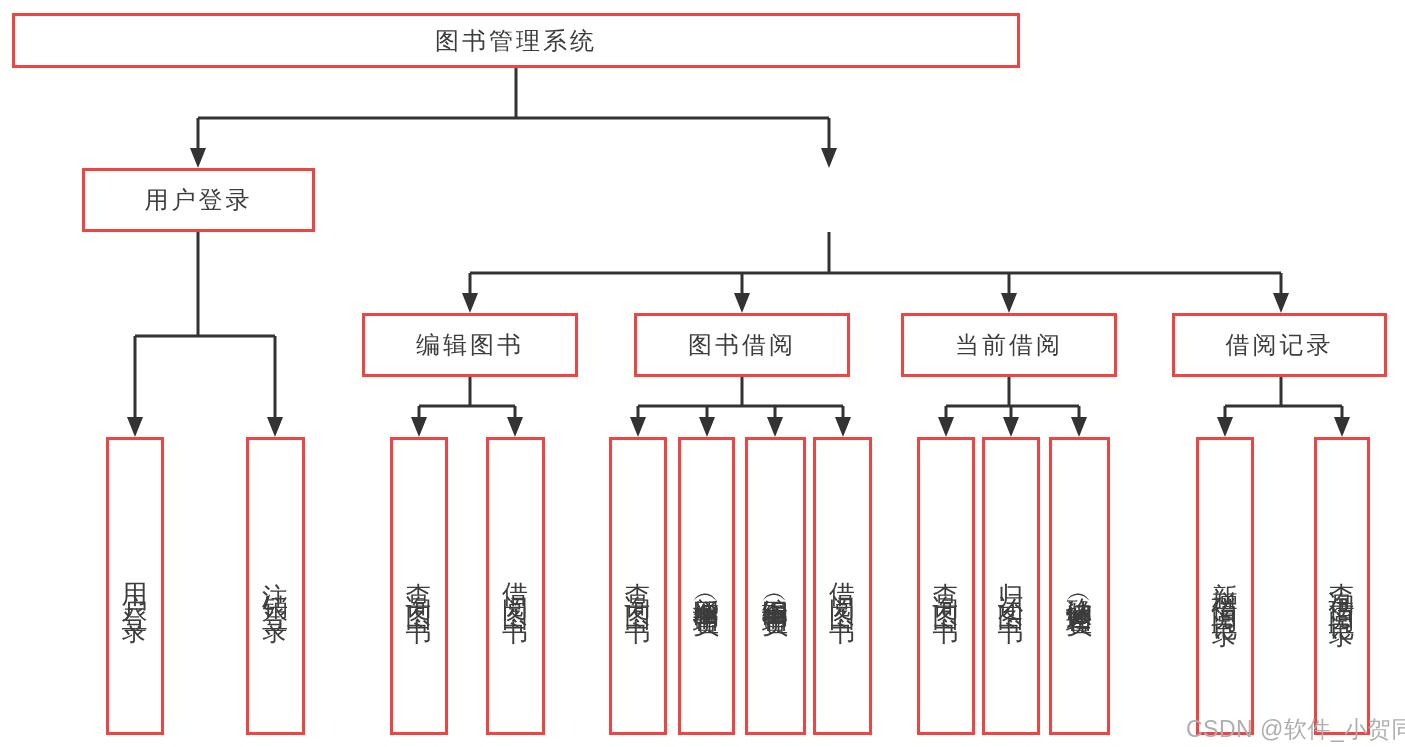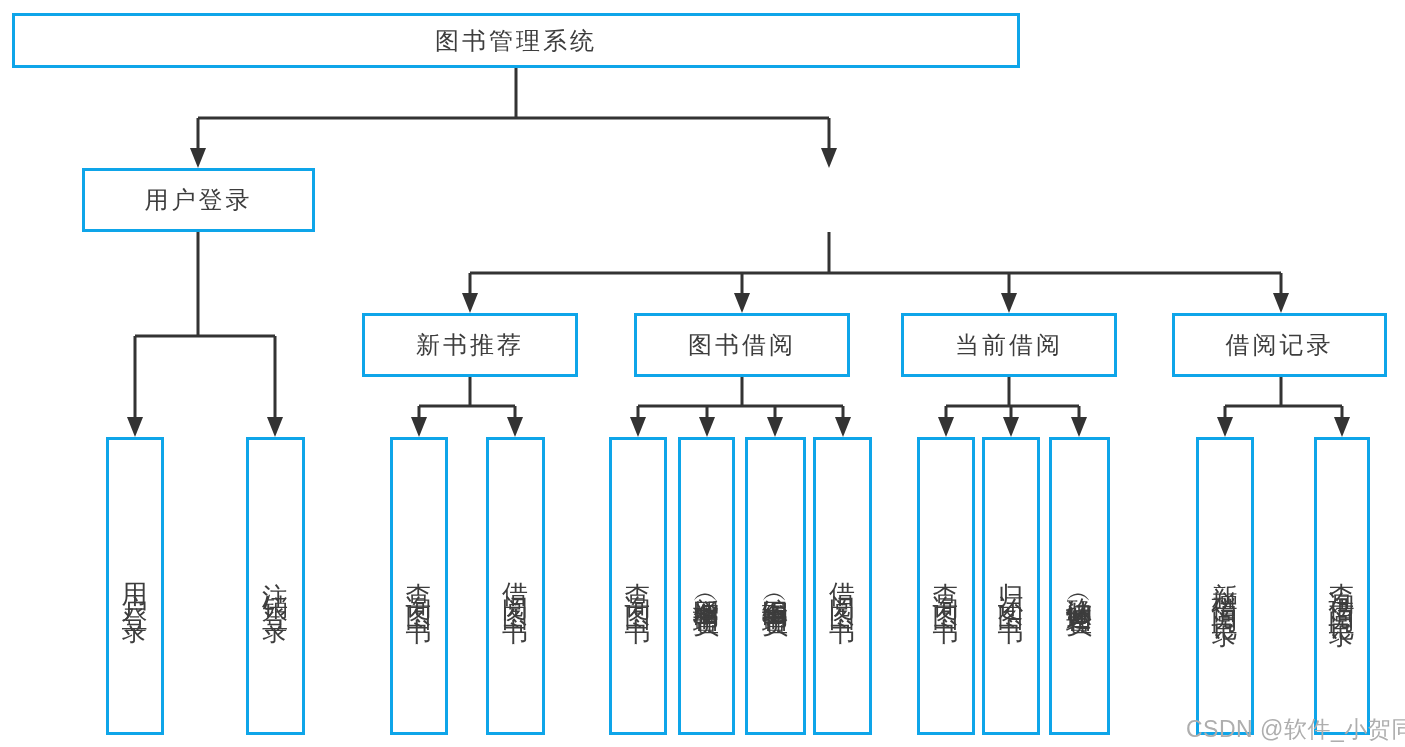--- a/index.html
+++ b/index.html
@@ -8,21 +8,21 @@
     width: 1405px;
     height: 747px;
     background: #ffffff;
     font-family: "Liberation Sans", "DejaVu Sans", sans-serif;
     overflow: hidden;
   }
   svg.wires { position: absolute; left: 0; top: 0; z-index: 1; }
   .node {
     position: absolute;
     box-sizing: border-box;
-    border: 3px solid #0ea5e9;
+    border: 3px solid #ef4444;
     background: #ffffff;
     display: flex;
     align-items: center;
     justify-content: center;
     color: #3d3d3d;
     z-index: 2;
   }
   .h-node .h-label {
     font-size: 24px;
     letter-spacing: 3px;
@@ -114,21 +114,21 @@
 
   <div class="node h-node" id="root-box">
     <span class="h-label">图书管理系统</span>
   </div>
 
   <div class="node h-node" id="node-user-login">
     <span class="h-label">用户登录</span>
   </div>
 
   <div class="node h-node" id="node-new-book">
-    <span class="h-label">新书推荐</span>
+    <span class="h-label">编辑图书</span>
   </div>
   <div class="node h-node" id="node-borrowing">
     <span class="h-label">图书借阅</span>
   </div>
   <div class="node h-node" id="node-current">
     <span class="h-label">当前借阅</span>
   </div>
   <div class="node h-node" id="node-records">
     <span class="h-label">借阅记录</span>
   </div>

